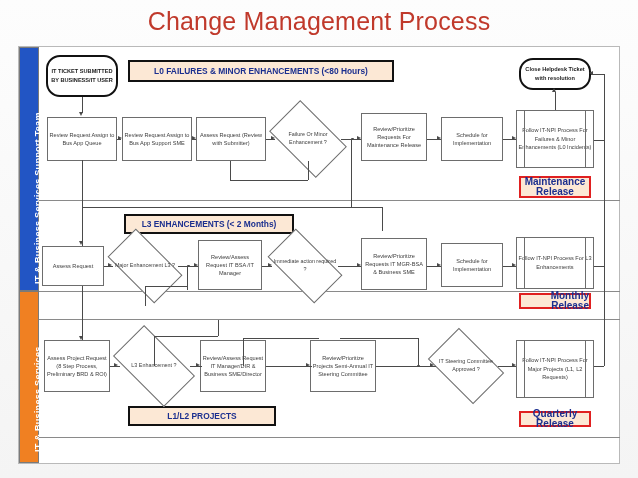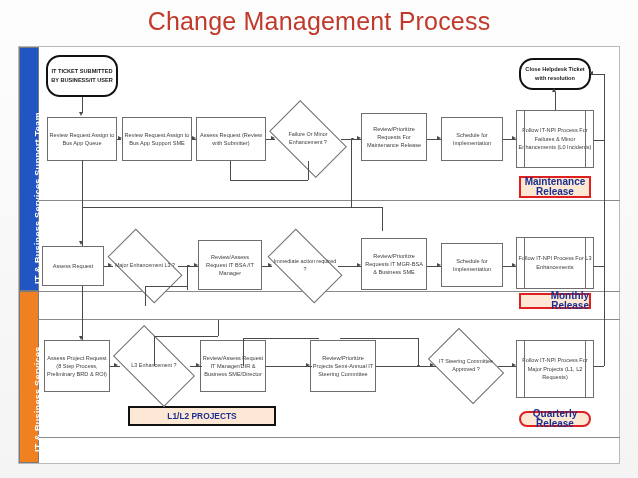--- a/index.html
+++ b/index.html
@@ -179,20 +179,21 @@
   <div class="lane-label blue">IT &amp; Business Services Support Team</div>
 
   <div class="lane-band lane-orange"></div>
   <div class="lane-label orange">IT &amp; Business Services</div>
 
   <div class="lane-sep" style="top:200px;"></div>
   <div class="lane-sep" style="top:291px;"></div>
   <div class="lane-sep" style="top:319px;"></div>
   <div class="lane-sep" style="top:437px;"></div>
 
+  <div class="banner" style="left:128px;top:60px;width:266px;height:22px;">L0 FAILURES &amp; MINOR ENHANCEMENTS (&lt;80 Hours)</div>
 
   <div class="term" style="left:46px;top:55px;width:72px;height:42px;">IT TICKET SUBMITTED BY BUSINESS/IT USER</div>
 
   <div class="box" style="left:47px;top:117px;width:70px;height:44px;">
     <span class="txt">Review Request Assign to Bus App Queue</span>
   </div>
 
   <div class="box" style="left:122px;top:117px;width:70px;height:44px;">
     <span class="txt">Review Request Assign to Bus App Support SME</span>
   </div>
@@ -250,20 +251,21 @@
 
   <div class="ln lv" style="left:308px;top:161px;height:19px;"></div>
   <div class="ln lh" style="left:230px;top:180px;width:78px;"></div>
   <div class="ln lv" style="left:230px;top:161px;height:19px;"></div>
 
   <div class="ln lv" style="left:604px;top:74px;height:66px;"></div>
   <div class="ln lh" style="left:591px;top:74px;width:13px;"></div>
   <div class="arr arr-l" style="left:589px;top:71.4px;"></div>
   <div class="ln lh" style="left:594px;top:140px;width:10px;"></div>
 
+  <div class="banner" style="left:124px;top:214px;width:170px;height:20px;">L3  ENHANCEMENTS (&lt; 2 Months)</div>
 
   <div class="box" style="left:42px;top:246px;width:62px;height:40px;">
     <span class="txt">Assess Request</span>
   </div>
 
   <div class="diamond" style="left:112px;top:246px;width:66px;height:40px;">
     <div class="dshape"></div>
     <div class="dtxt">Major Enhancement L3 ?</div>
   </div>
 
@@ -344,21 +346,21 @@
 
   <div class="diamond" style="left:434px;top:344px;width:64px;height:44px;">
     <div class="dshape"></div>
     <div class="dtxt">IT Steering Committee Approved ?</div>
   </div>
 
   <div class="predef" style="left:516px;top:340px;width:78px;height:58px;">
     <span class="txt">Follow IT-NPI Process For Major Projects (L1, L2 Requests)</span>
   </div>
 
-  <div class="release" style="left:519px;top:411px;width:72px;height:16px;border-radius:8px;">Quarterly Release</div>
+  <div class="release" style="left:519px;top:411px;width:72px;height:16px;">Quarterly Release</div>
 
   <div class="ln lv" style="left:82px;top:286px;height:54px;"></div>
   <div class="arrv arr-d" style="left:79.4px;top:336px;"></div>
 
   <div class="ln lh" style="left:110px;top:366px;width:10px;"></div>
   <div class="arr arr-r" style="left:114px;top:363.4px;"></div>
 
   <div class="ln lh" style="left:190px;top:366px;width:12px;"></div>
   <div class="arr arr-r" style="left:196px;top:363.4px;"></div>
 

